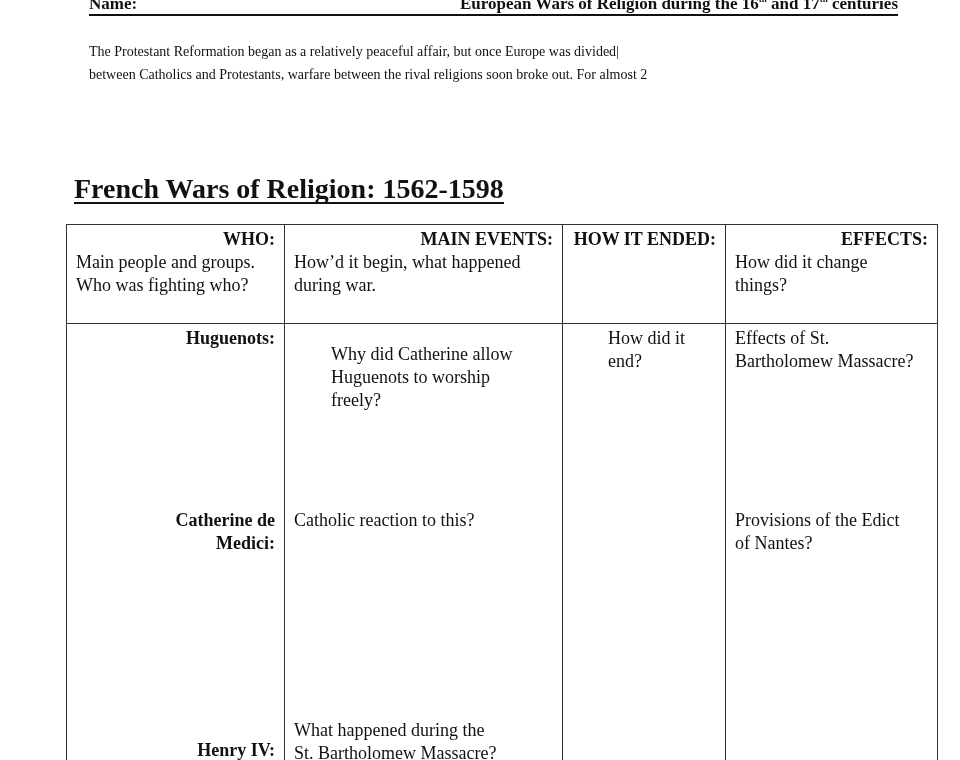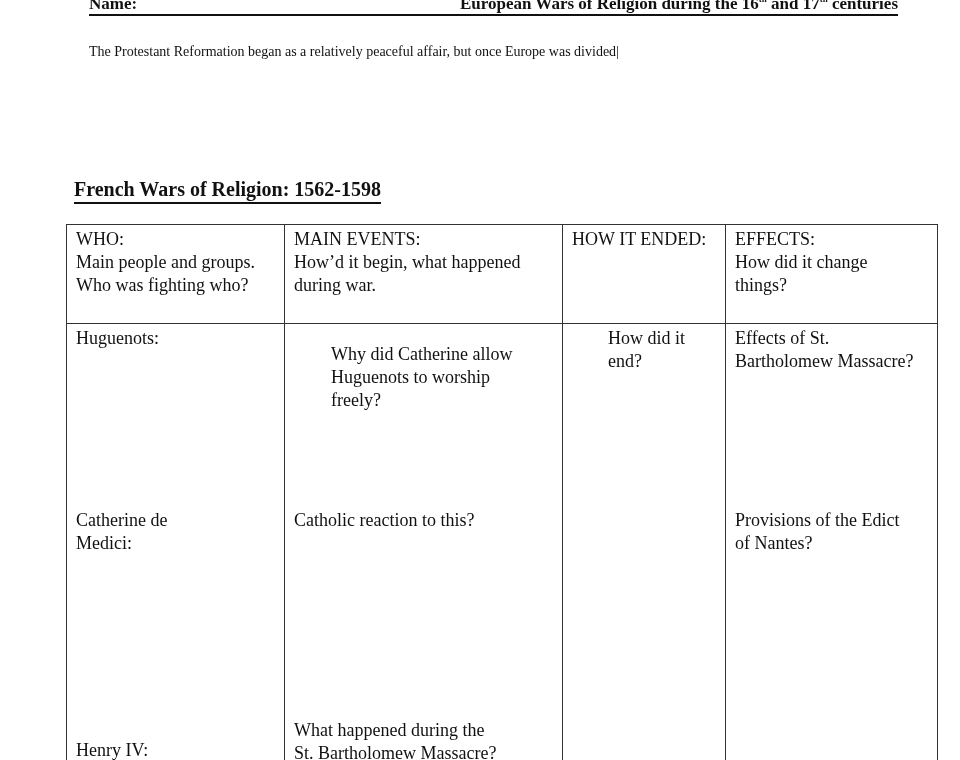--- a/index.html
+++ b/index.html
@@ -49,21 +49,21 @@
       width: 820px;
       font-size: 14px;
       line-height: 23px;
     }
     .intro p { margin: 0; white-space: nowrap; }
     .section-title {
       position: absolute;
       left: 74px;
       top: 176px;
       font-weight: bold;
-      font-size: 20px;
+      font-size: 28px;
       line-height: 26px;
       border-bottom: 2px solid #111;
       white-space: nowrap;
       text-align: center;
     }
     table.worksheet {
       position: absolute;
       left: 66px;
       top: 224px;
       width: 871px;
@@ -74,41 +74,42 @@
     }
     table.worksheet td, table.worksheet th {
       border: 1.5px solid #333;
       vertical-align: top;
       text-align: left;
       padding: 3px 9px 0 9px;
       font-weight: normal;
     }
     table.worksheet th.head { height: 95px; }
     table.worksheet td.body-cell { height: 460px; border-bottom: none; }
-    .bold { font-weight: normal; }
+    .bold { font-weight: bold; text-align: right; }
     .cell-block {
       position: relative;
       height: 100%;
     }
     .who-entry, .event-entry, .effect-entry, .end-entry {
       position: absolute;
       left: 0;
       right: 0;
     }
   </style>
 </head>
 <body>
 
 <div class="header-line">
   <span class="name-label">Name:</span>
   <span class="doc-title"><span>European Wars of Religion during the 16</span><sup>th</sup><span> and 17</span><sup>th</sup><span> centuries</span></span>
 </div>
 
 <div class="intro">
   <p>The Protestant Reformation began as a relatively peaceful affair, but once Europe was divided|</p>
+  <p>between Catholics and Protestants, warfare between the rival religions soon broke out.  For almost 2</p>
 </div>
 
 <div class="section-title">French Wars of Religion: 1562-1598</div>
 
 <table class="worksheet">
   <colgroup>
     <col style="width:218px">
     <col style="width:278px">
     <col style="width:163px">
     <col style="width:212px">

